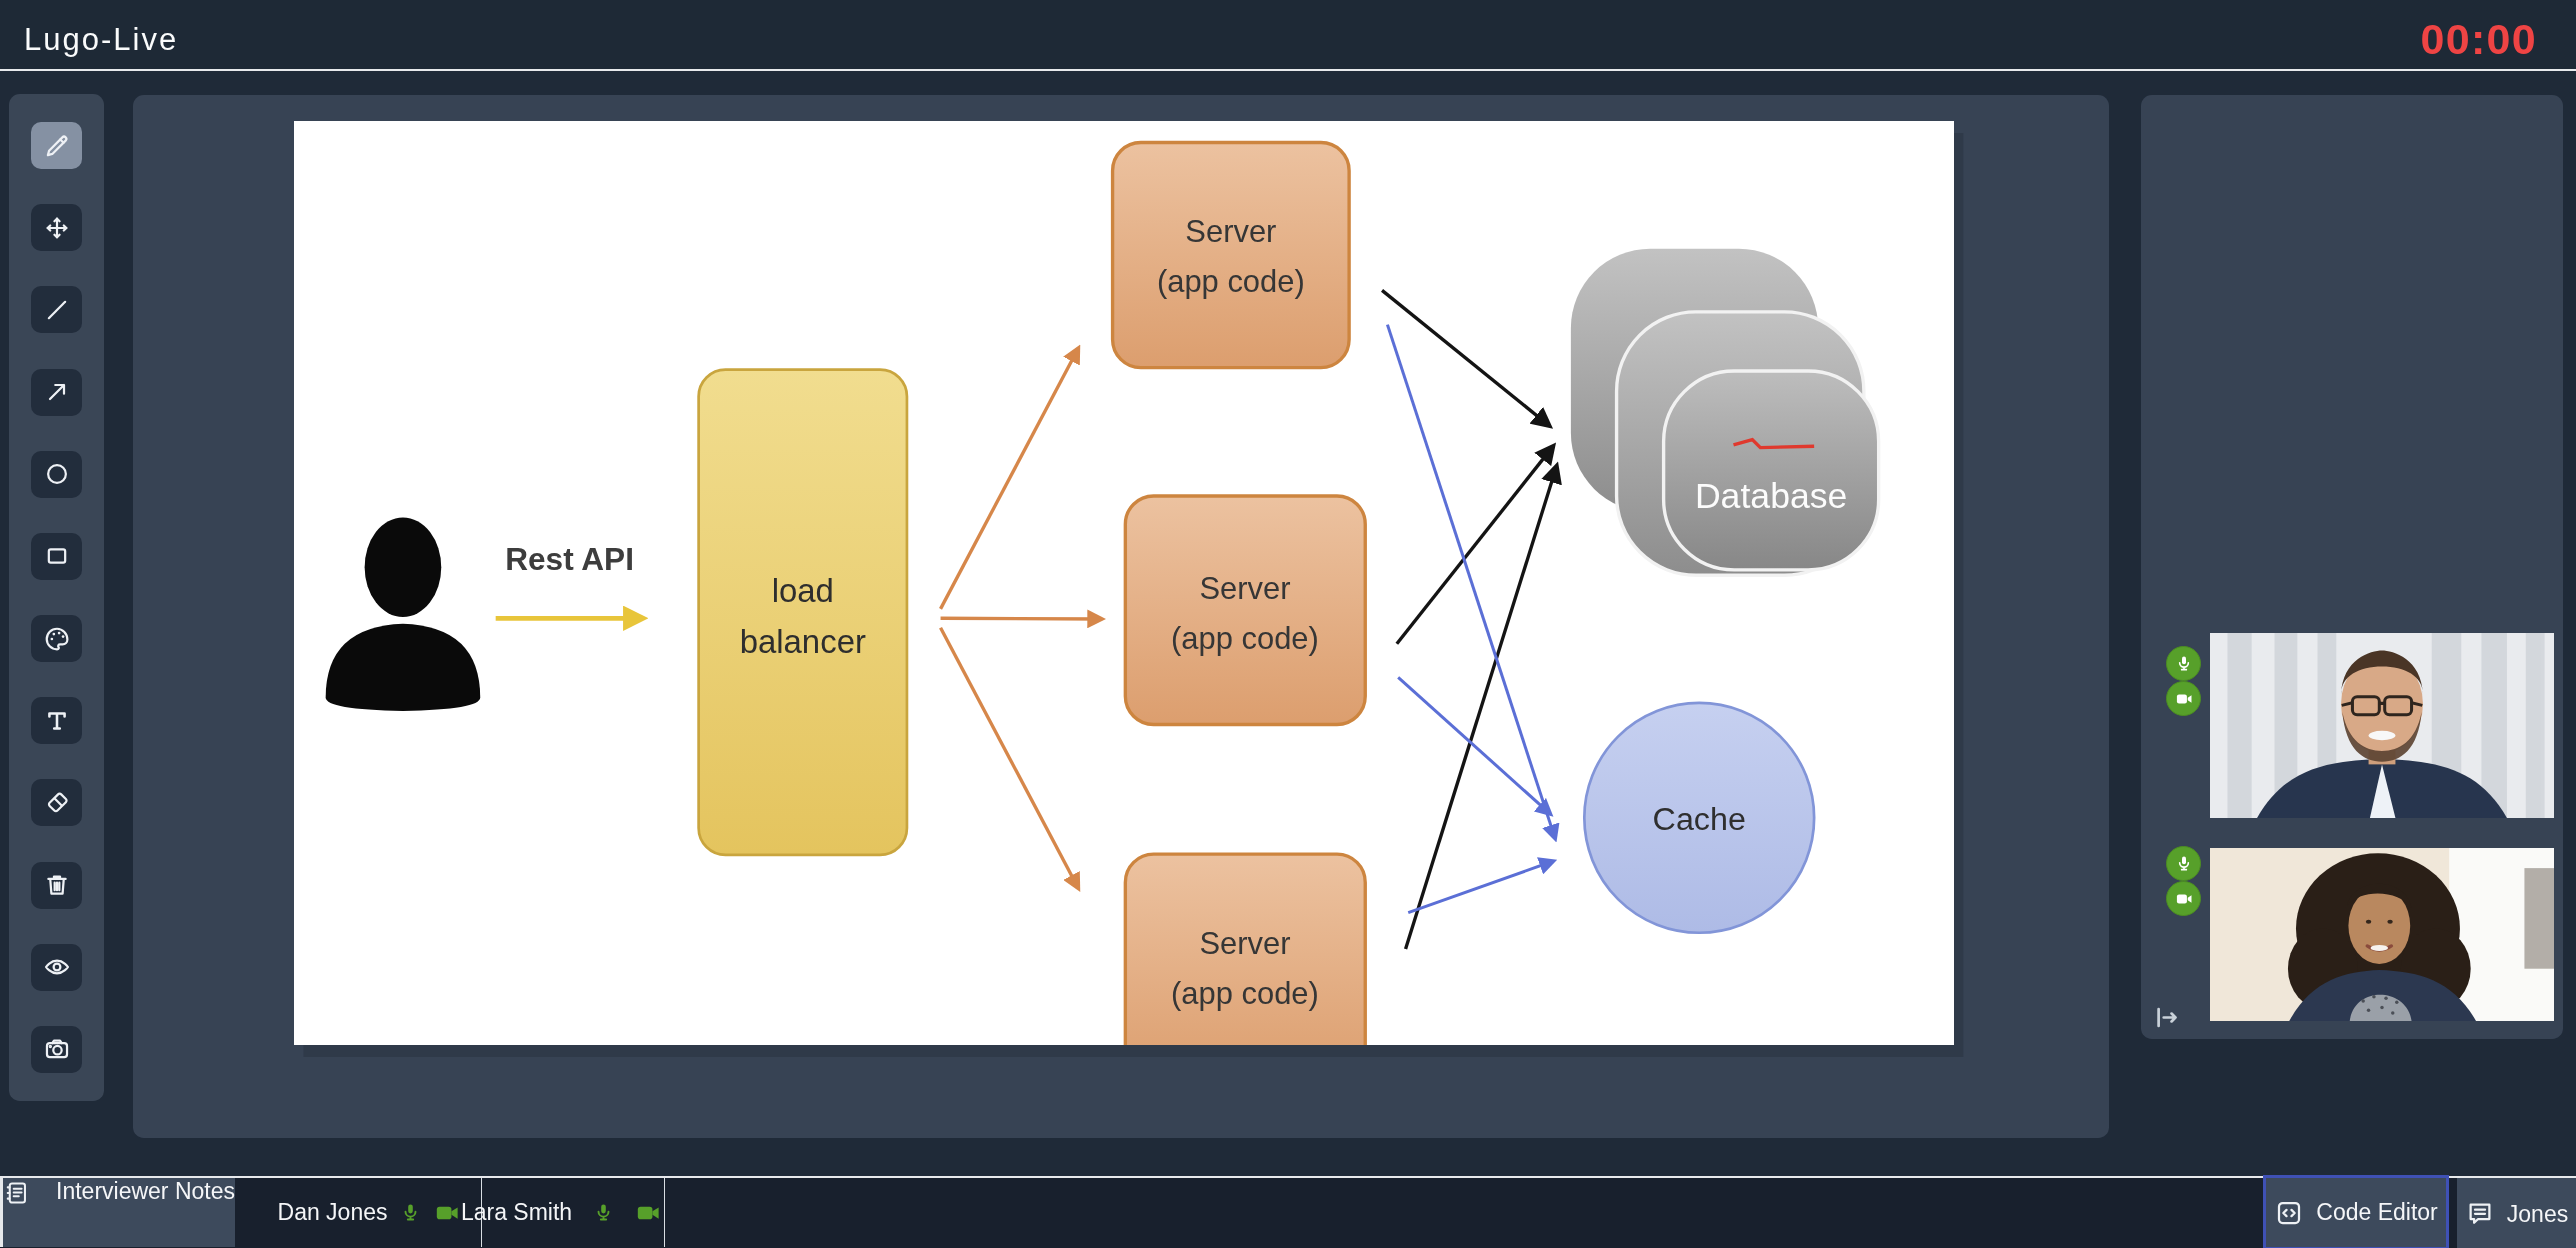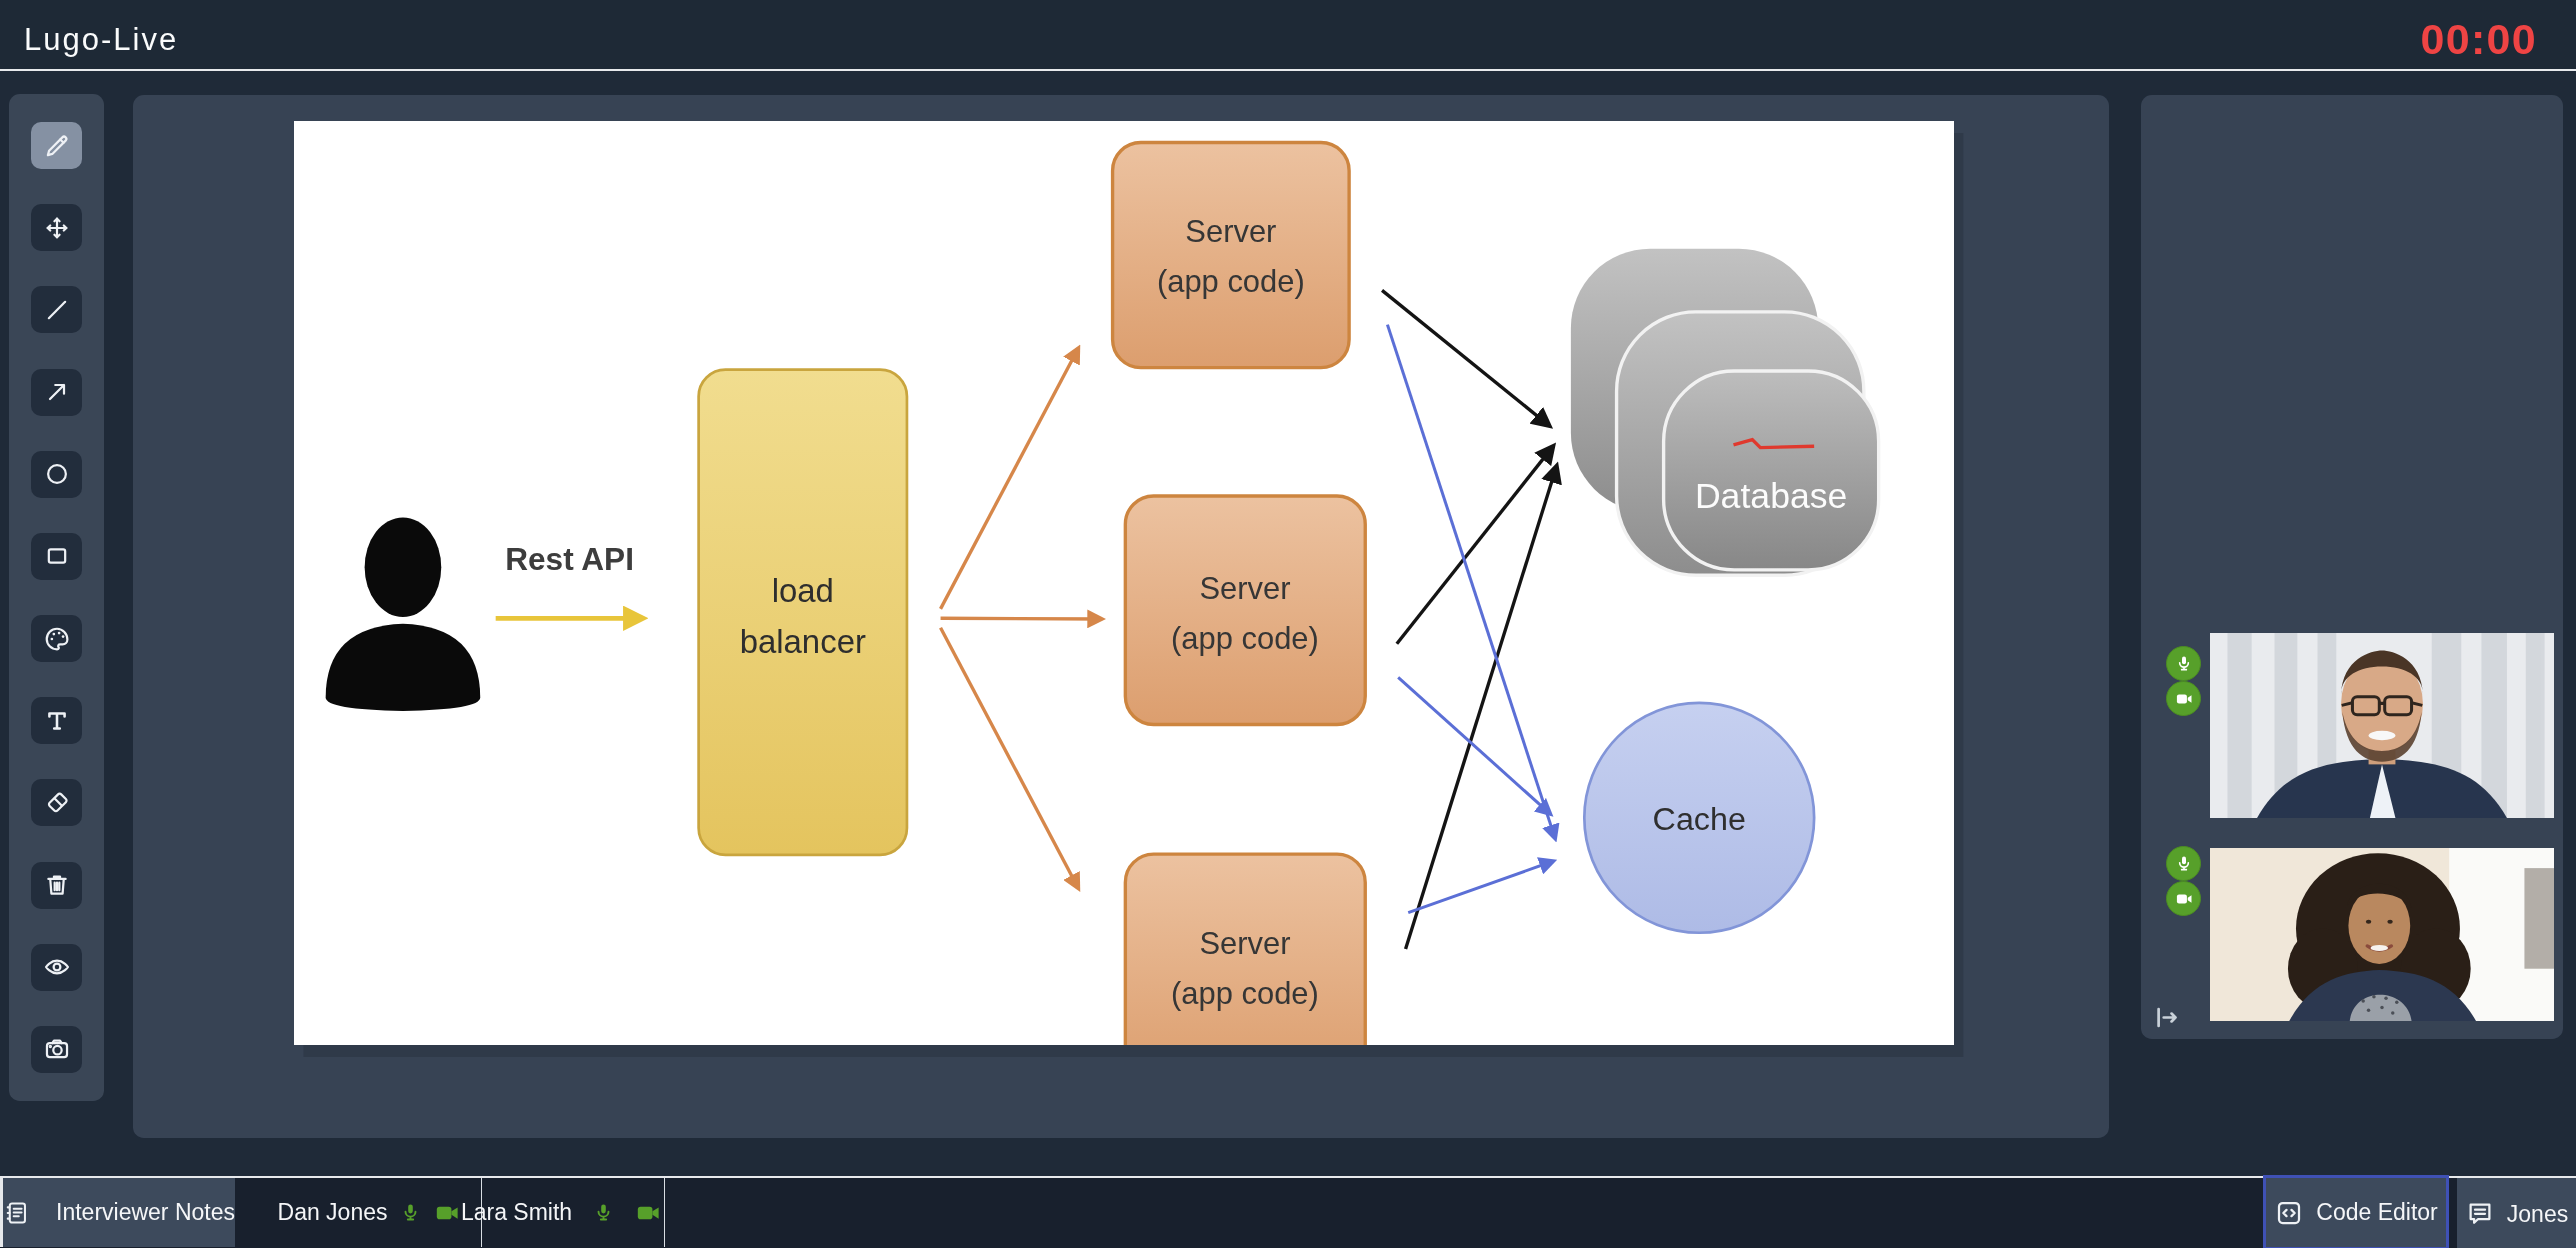--- a/index.html
+++ b/index.html
@@ -45,21 +45,21 @@
   .av-btn svg { width:20px; height:20px; }
   .collapse-btn { position:absolute; left:10.8px; top:909px; width:30px; height:30px;
                   background:transparent; border:none; cursor:pointer; }
   .collapse-btn svg { width:27px; height:27px; stroke:#c9d1d9; stroke-width:2.4; fill:none;
                       stroke-linecap:round; stroke-linejoin:round; }
 
   
   .bottombar { position:absolute; left:0; top:1176px; width:2576px; height:72px;
                background:#18202d; border-top:2.7px solid #e7e9ec; }
   .notes-tab { position:absolute; left:0; top:0; width:235px; height:69px; background:#3d4a5c;
-               border-left:3.4px solid #e7e9ec; display:flex; align-items:center;
+               border-left:3.4px solid #e7e9ec; display:flex; align-items:flex-start;
                justify-content:center; gap:26px; cursor:pointer; }
   .notes-tab svg { width:30px; height:30px; stroke:#eef1f5; stroke-width:1.8; fill:none;
                    stroke-linecap:round; stroke-linejoin:round; }
   .bar-label { font-size:23px; color:#f5f6f8; white-space:nowrap; }
   .participant-chip { position:absolute; top:0; height:69px; display:flex; align-items:center;
                       justify-content:center; gap:12px; border-right:1.3px solid #d9dee3;
                       cursor:pointer; }
   .chip-dan { left:235px; width:224px;margin-left:23px; }
   .chip-lara { left:459px; width:206px;gap:20px; }
   .participant-chip svg { height:30px; }

